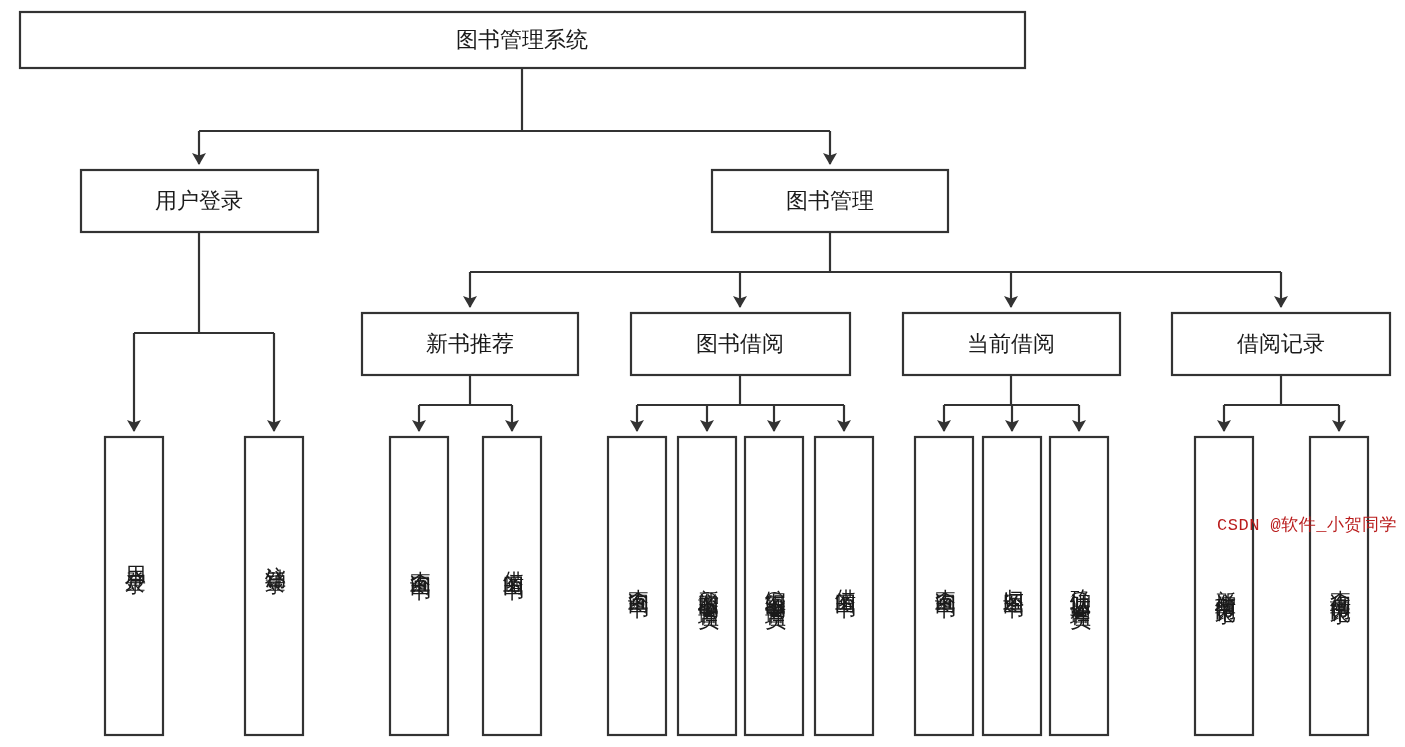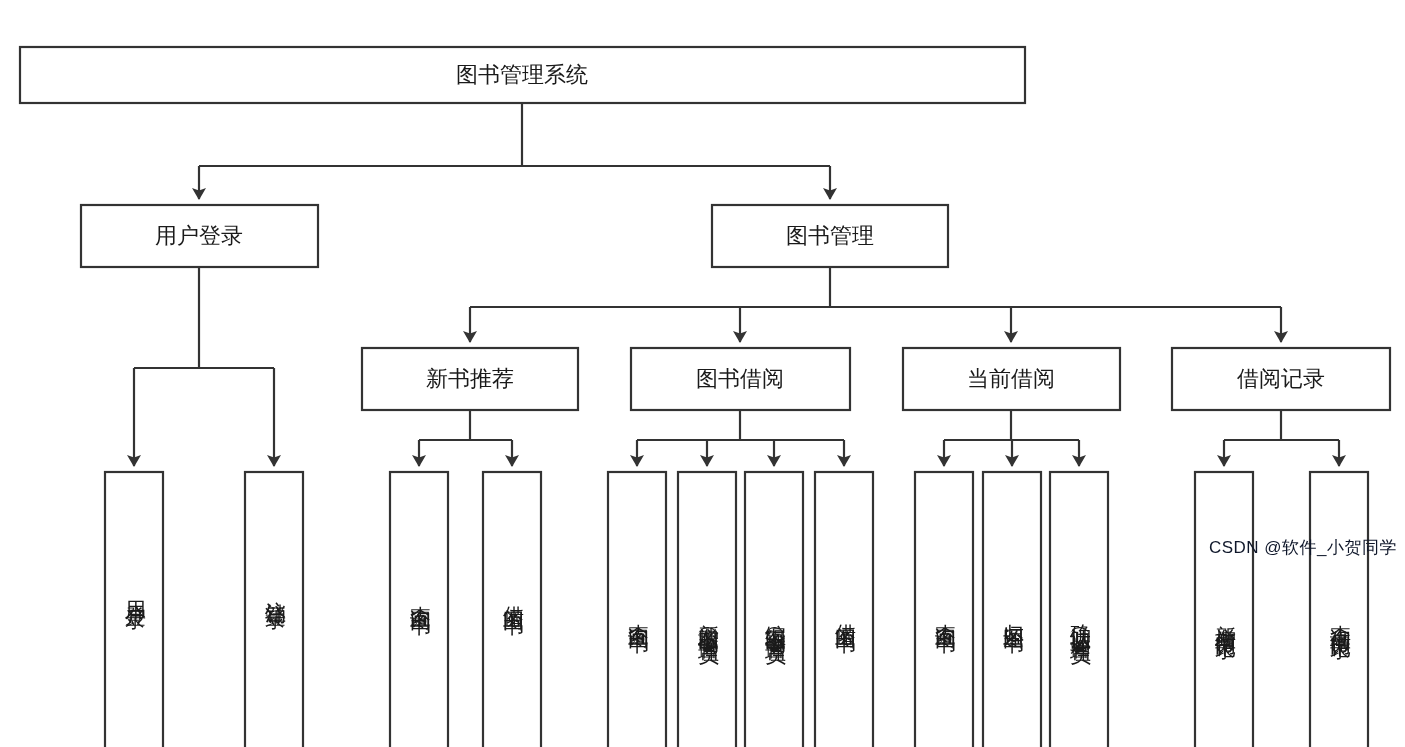--- a/index.html
+++ b/index.html
@@ -12,21 +12,20 @@
     height: 747px;
     font-family: "Liberation Sans", "DejaVu Sans", sans-serif;
     overflow: hidden;
     position: relative;
   }
   #diagram-root {
     position: relative;
     width: 1405px;
     height: 540px;
     background: #ffffff;
-    margin-top: 35px;
   }
   svg#tree-svg {
     position: absolute;
     left: 0;
     top: 0;
     width: 1405px;
     height: 747px;
   }
   .node-box {
     fill: #ffffff;
@@ -55,24 +54,24 @@
     fill: none;
     stroke-linecap: butt;
   }
   .arrow-head {
     fill: #333333;
     stroke: none;
   }
   .watermark {
     position: absolute;
     right: 8px;
-    bottom: 16px;
-    font-family: Liberation Sans, sans-serif;
+    bottom: 4px;
+    font-family: Liberation Mono, monospace;
     font-size: 17px;
-    color: #0f172a;
+    color: #b91c1c;
     white-space: nowrap;
     letter-spacing: 0.5px;
     pointer-events: none;
   }
 </style>
 </head>
 <body>
 
 <div id="diagram-root">
 

